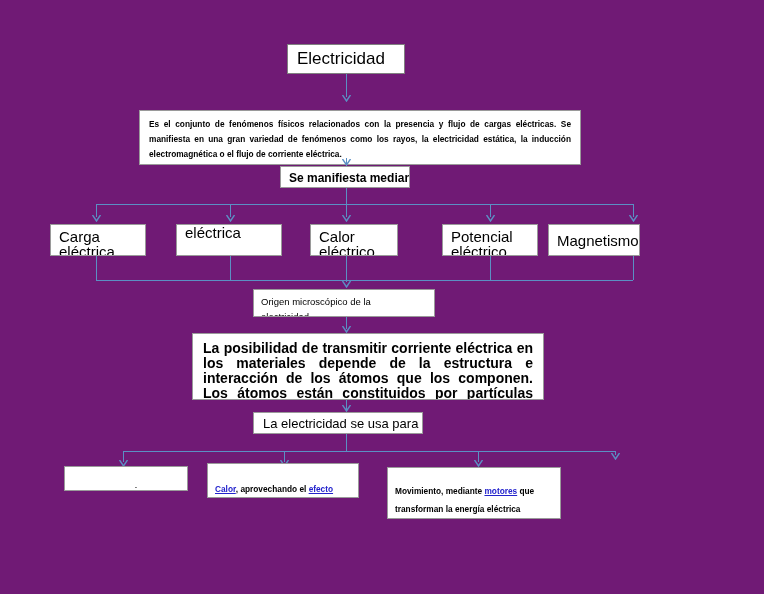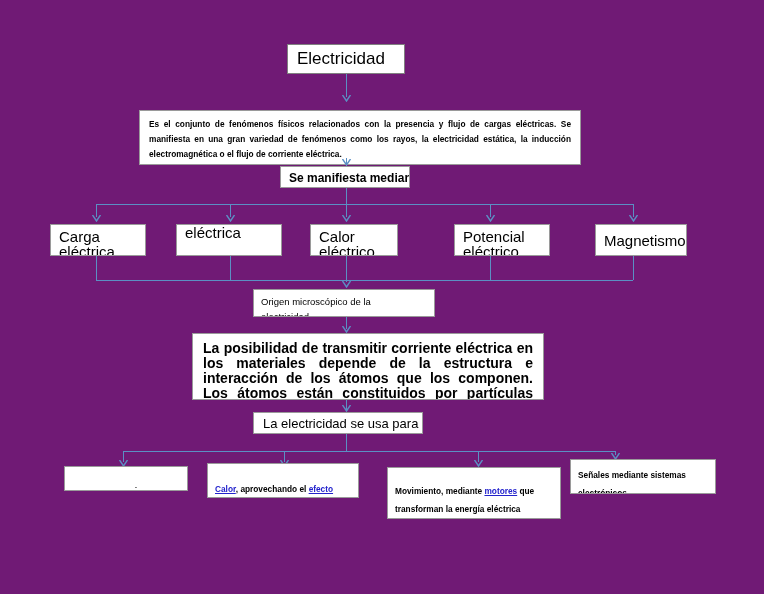--- a/index.html
+++ b/index.html
@@ -78,22 +78,22 @@
     height: 32px;
   }
   .mani-box .txt {
     font-size: 15px;
     line-height: 15px;
     padding: 4px 0 0 8px;
   }
   #mani-0 { left: 50px;  width: 96px; }
   #mani-1 { left: 176px; width: 106px; }
   #mani-2 { left: 310px; width: 88px; }
-  #mani-3 { left: 454px; width: 96px; }
-  #mani-4 { left: 595px; width: 92px; }
+  #mani-3 { left: 442px; width: 96px; }
+  #mani-4 { left: 548px; width: 92px; }
   #mani-4 .txt { padding-top: 8px; }
   
   #origen-box {
     left: 253px;
     top: 289px;
     width: 182px;
     height: 28px;
   }
   #origen-box .txt {
     font-size: 9.5px;
@@ -341,17 +341,14 @@
   </div>
 
   <div class="box use-box" id="use-1">
     <span class="txt"><a class="lnk" href="#">Calor</a>, aprovechando el <a class="lnk" href="#">efecto</a> </span>
   </div>
 
   <div class="box use-box" id="use-2">
     <span class="txt">Movimiento, mediante <a class="lnk" href="#">motores</a> que transforman la energía eléctrica</span>
   </div>
 
-  <div class="box use-box" id="use-3">
-    <span class="txt">Señales mediante sistemas electrónicos</span>
-  </div>
 
 </div>
 
 </body></html>

